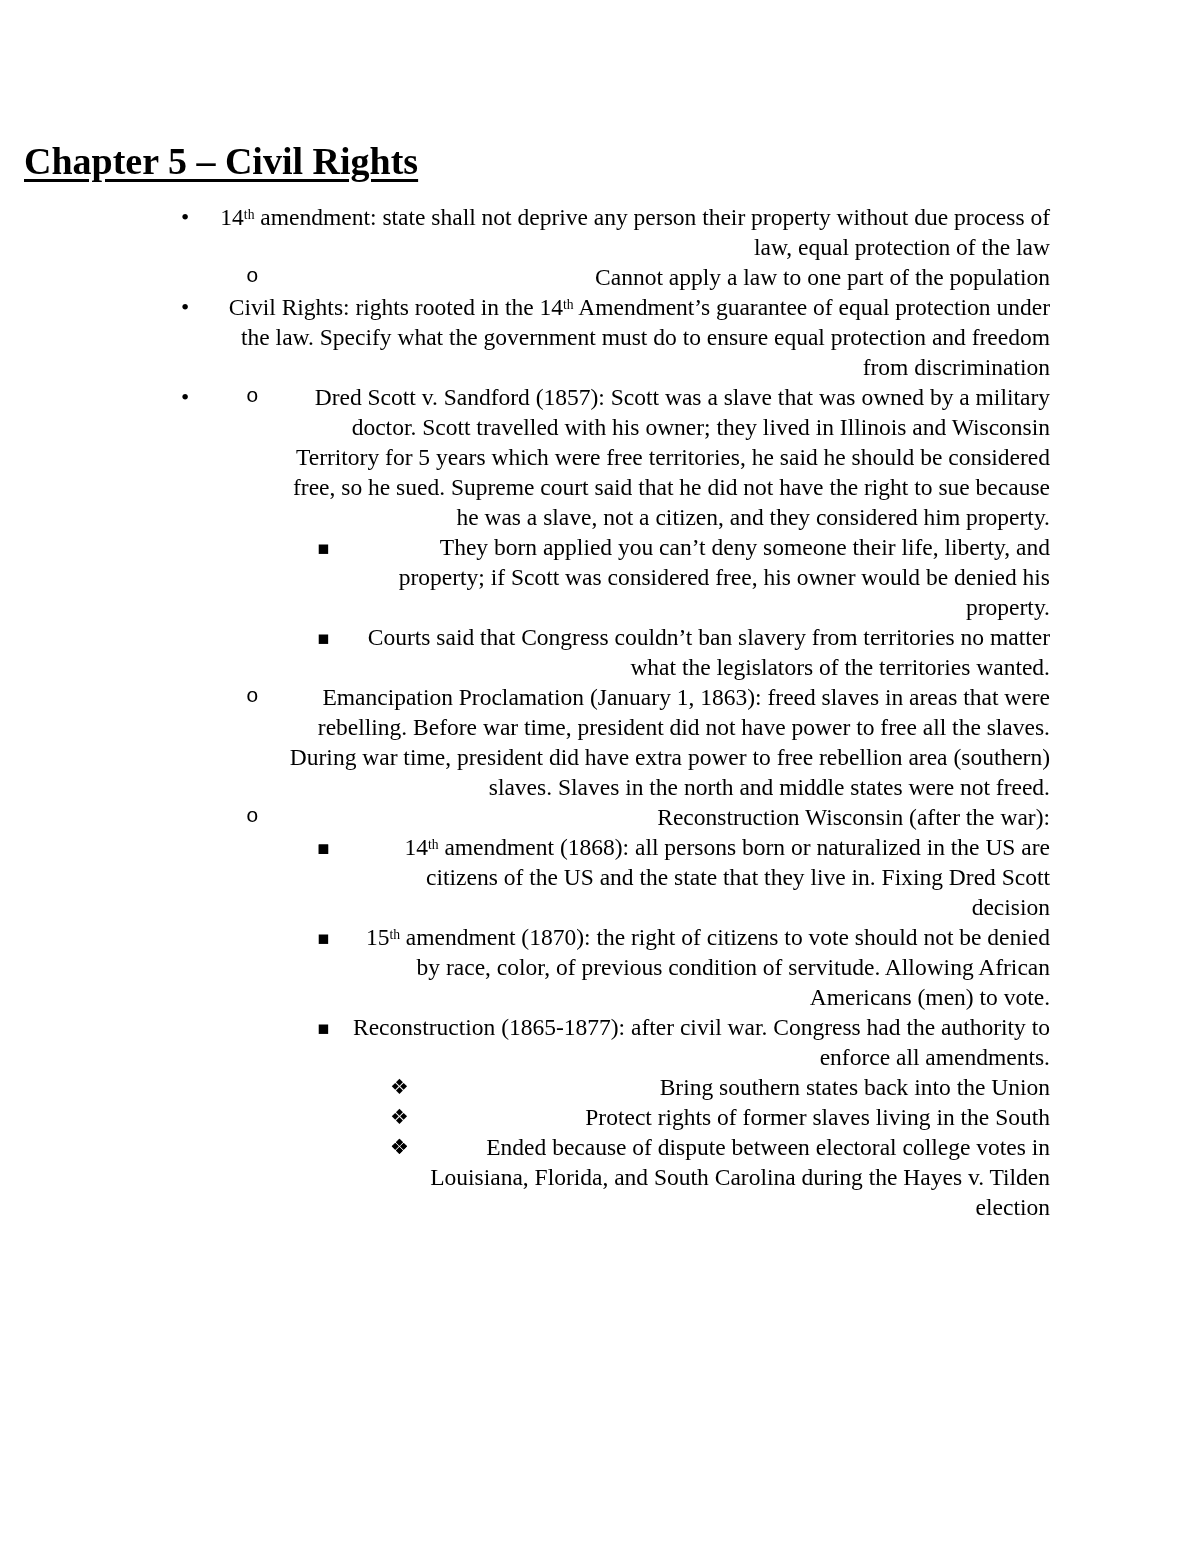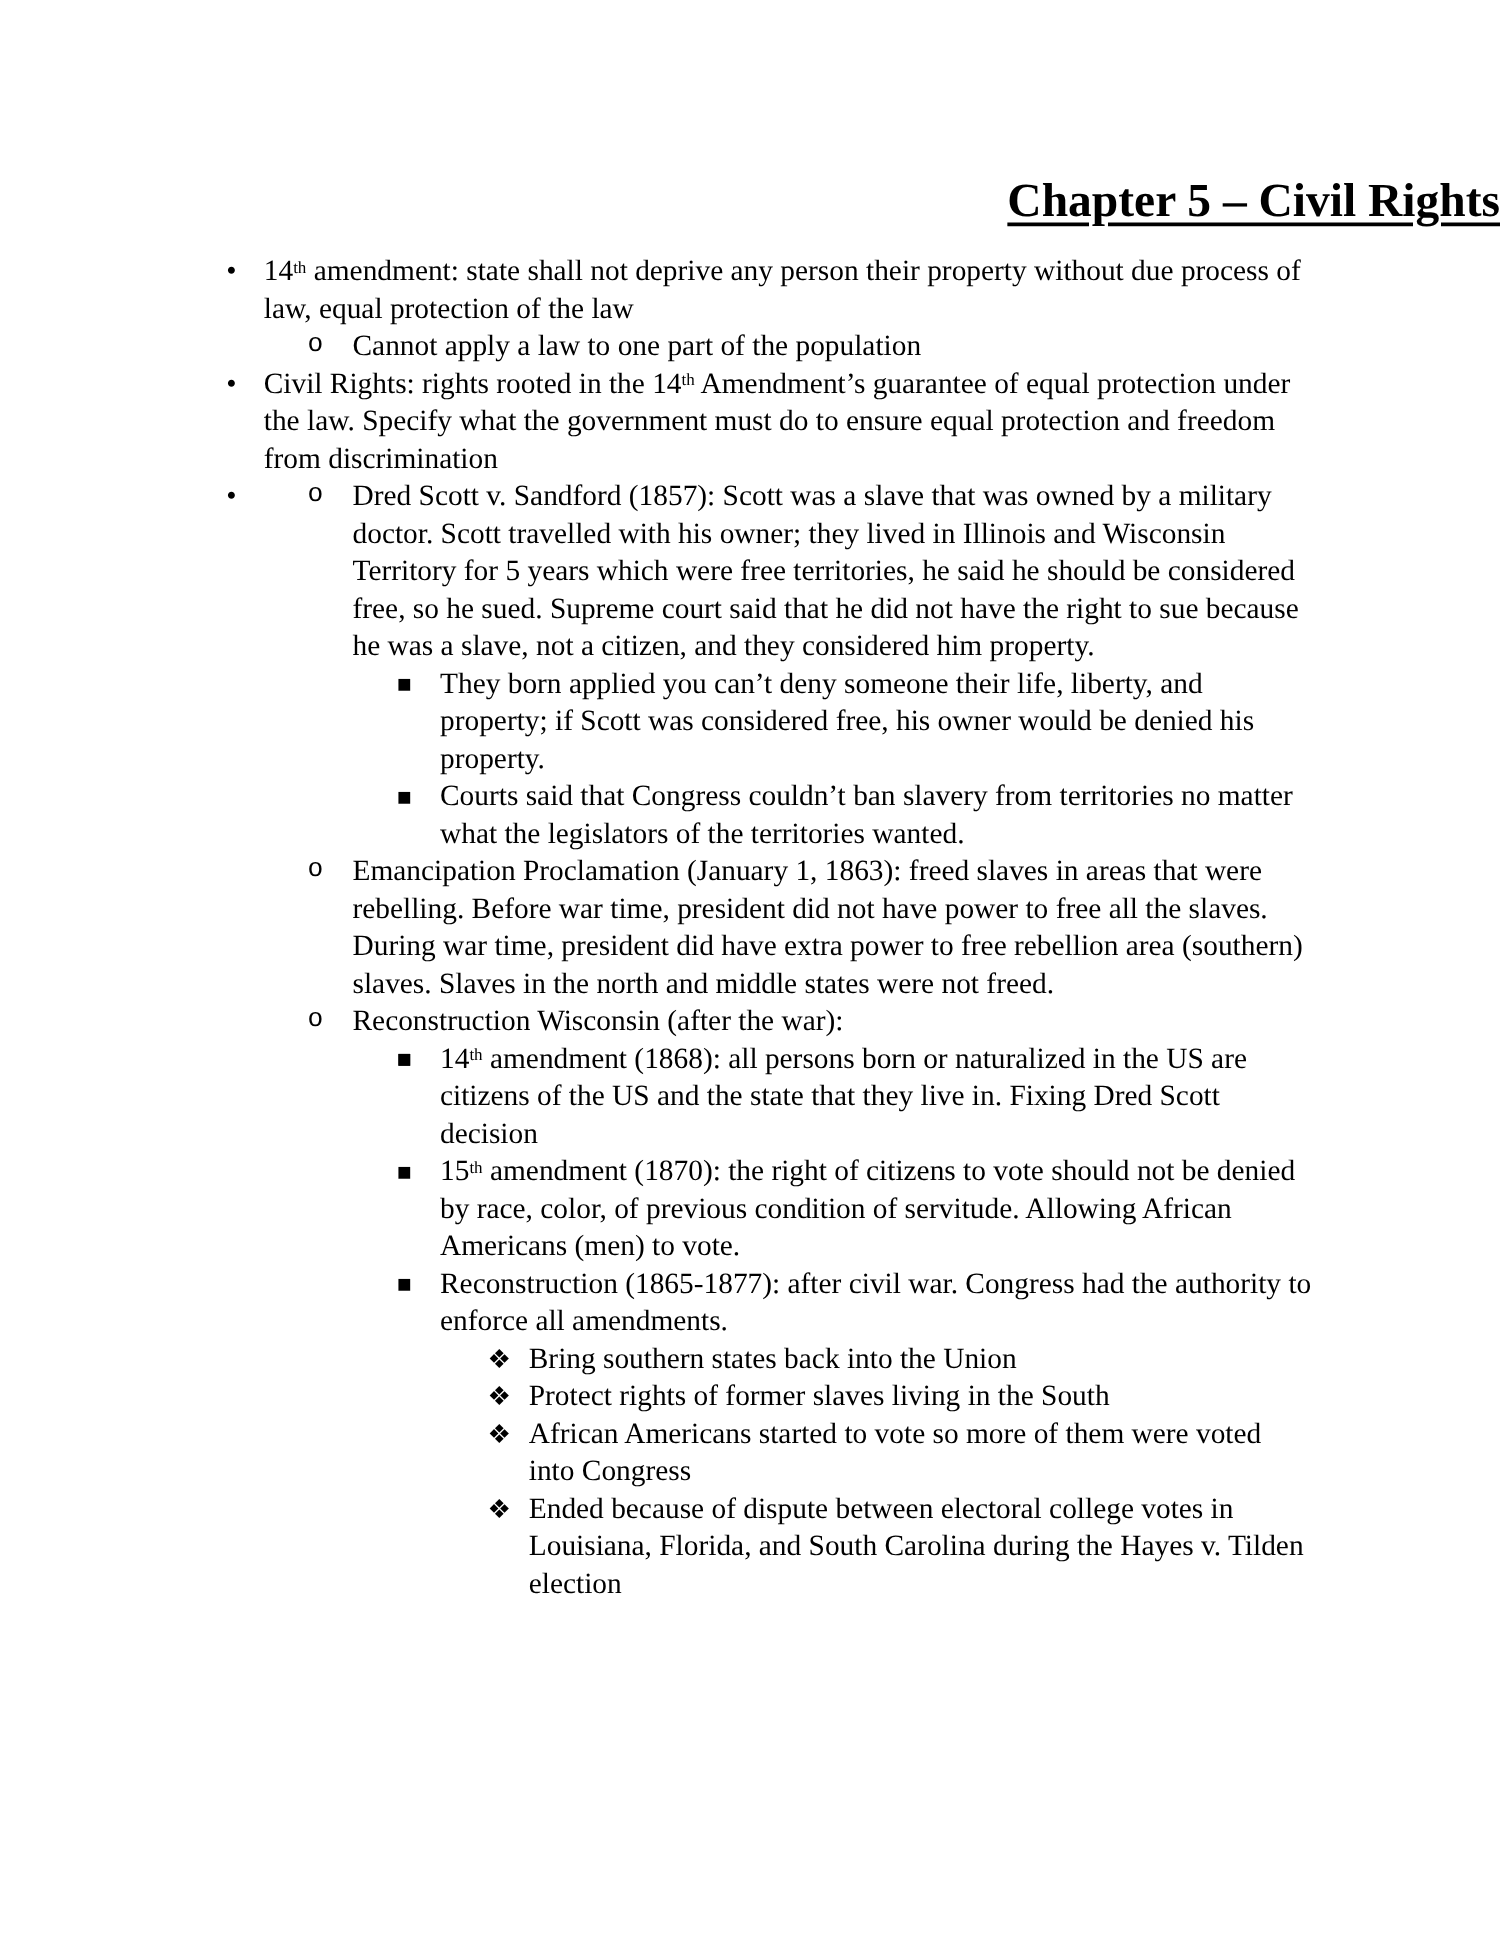--- a/index.html
+++ b/index.html
@@ -13,29 +13,29 @@
     font-family: "Liberation Serif", serif;
     font-size: 23.5px;
     line-height: 30px;
     box-sizing: border-box;
   }
   .title {
     font-family: "Liberation Serif", serif;
     font-size: 38px;
     line-height: 46px;
     font-weight: bold;
-    text-align: right;
+    text-align: left;
     text-decoration: underline;
     text-decoration-thickness: 3px;
     text-underline-offset: 5px;
     margin: 138px 0 18px 0;
     padding-left: 24px;
   }
   .row { position: relative; box-sizing: border-box; padding-right: 150px; }
-  .row .text { margin: 0; }
+  .row .text { margin: 0; text-align: right; }
   .bullet { position: absolute; top: 0; line-height: 30px; }
 
   .lvl1 { padding-left: 211px; }
   .lvl1 > .bullet { left: 181px; font-size: 23.5px; }
 
   .lvl2 { padding-left: 282px; }
   .lvl2 > .bullet { left: 246px; font-family: "Liberation Mono", monospace; font-size: 21px; }
 
   .lvl3 { padding-left: 352px; }
   .lvl3 > .bullet { left: 317px; font-family: "DejaVu Sans", sans-serif; font-size: 19px; }
@@ -126,21 +126,20 @@
     <p class="text"><span>Bring southern states back into the Union</span></p>
   </div>
 
   <div class="row lvl4">
     <span class="bullet">❖</span>
     <p class="text"><span>Protect rights of former slaves living in the South</span></p>
   </div>
 
   <div class="row lvl4">
     <span class="bullet">❖</span>
-    <p class="text"><span>African Americans started to vote so more of them were voted into Congress</span></p>
   </div>
 
   <div class="row lvl4">
     <span class="bullet">❖</span>
     <p class="text"><span>Ended because of dispute between electoral college votes in Louisiana, Florida, and South Carolina during the Hayes v. Tilden election</span></p>
   </div>
 
 </div>
 
 </body></html>

